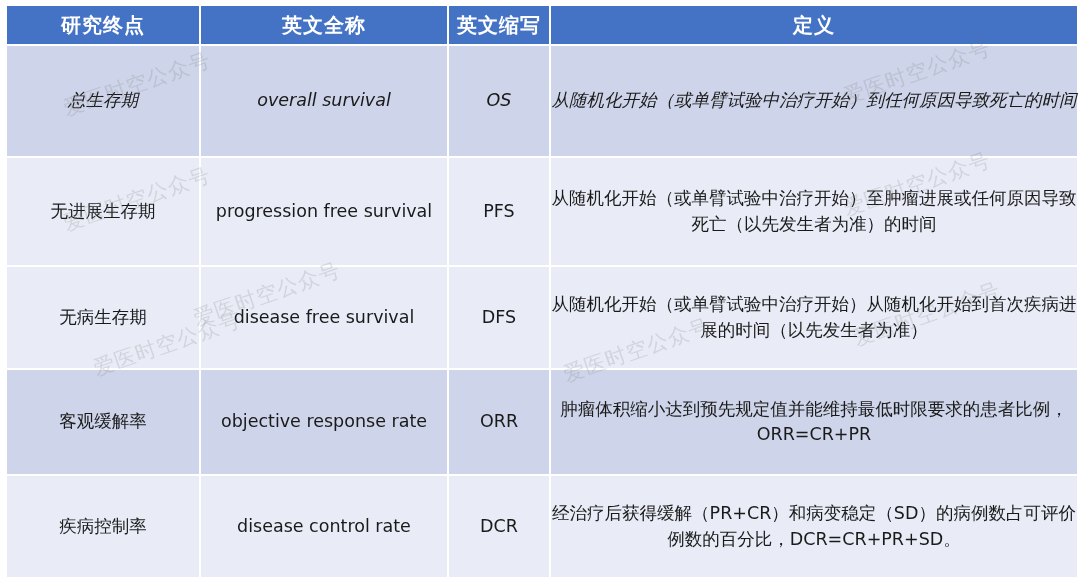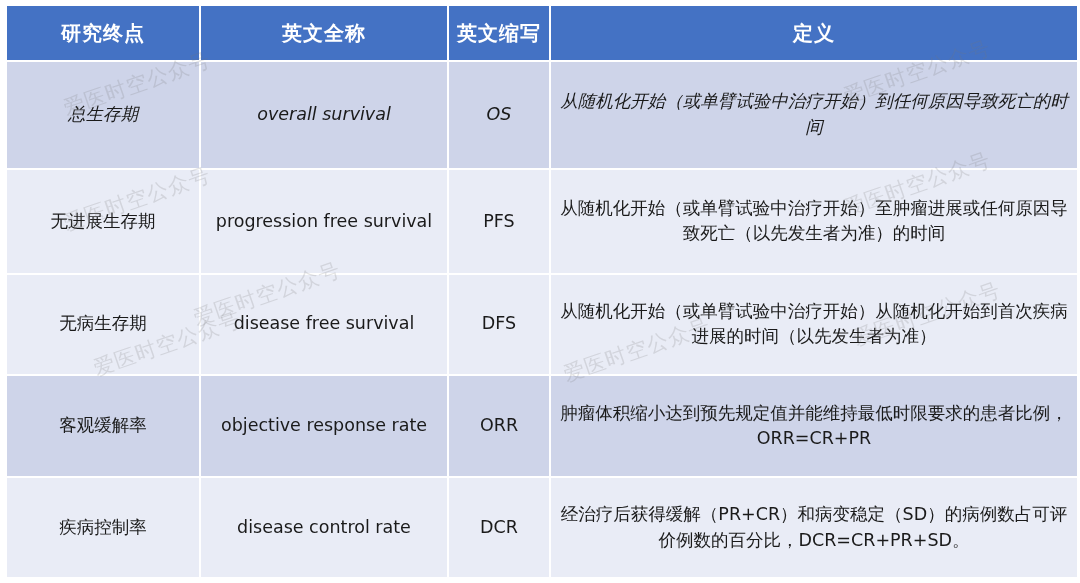--- a/index.html
+++ b/index.html
@@ -49,21 +49,21 @@
     width: 1070px;
     height: 575px;
     border-collapse: separate;
     border-spacing: 2px;
     table-layout: fixed;
     background: #ffffff;
   }
 
   table.endpoints th,
   table.endpoints td {
-    padding: 8px;
+    padding: 0;
     margin: 16px;
     vertical-align: middle;
   }
 
   
   thead th {
     background: #4472C4;
     color: #ffffff;
     font-weight: bold;
     font-size: 20px;

